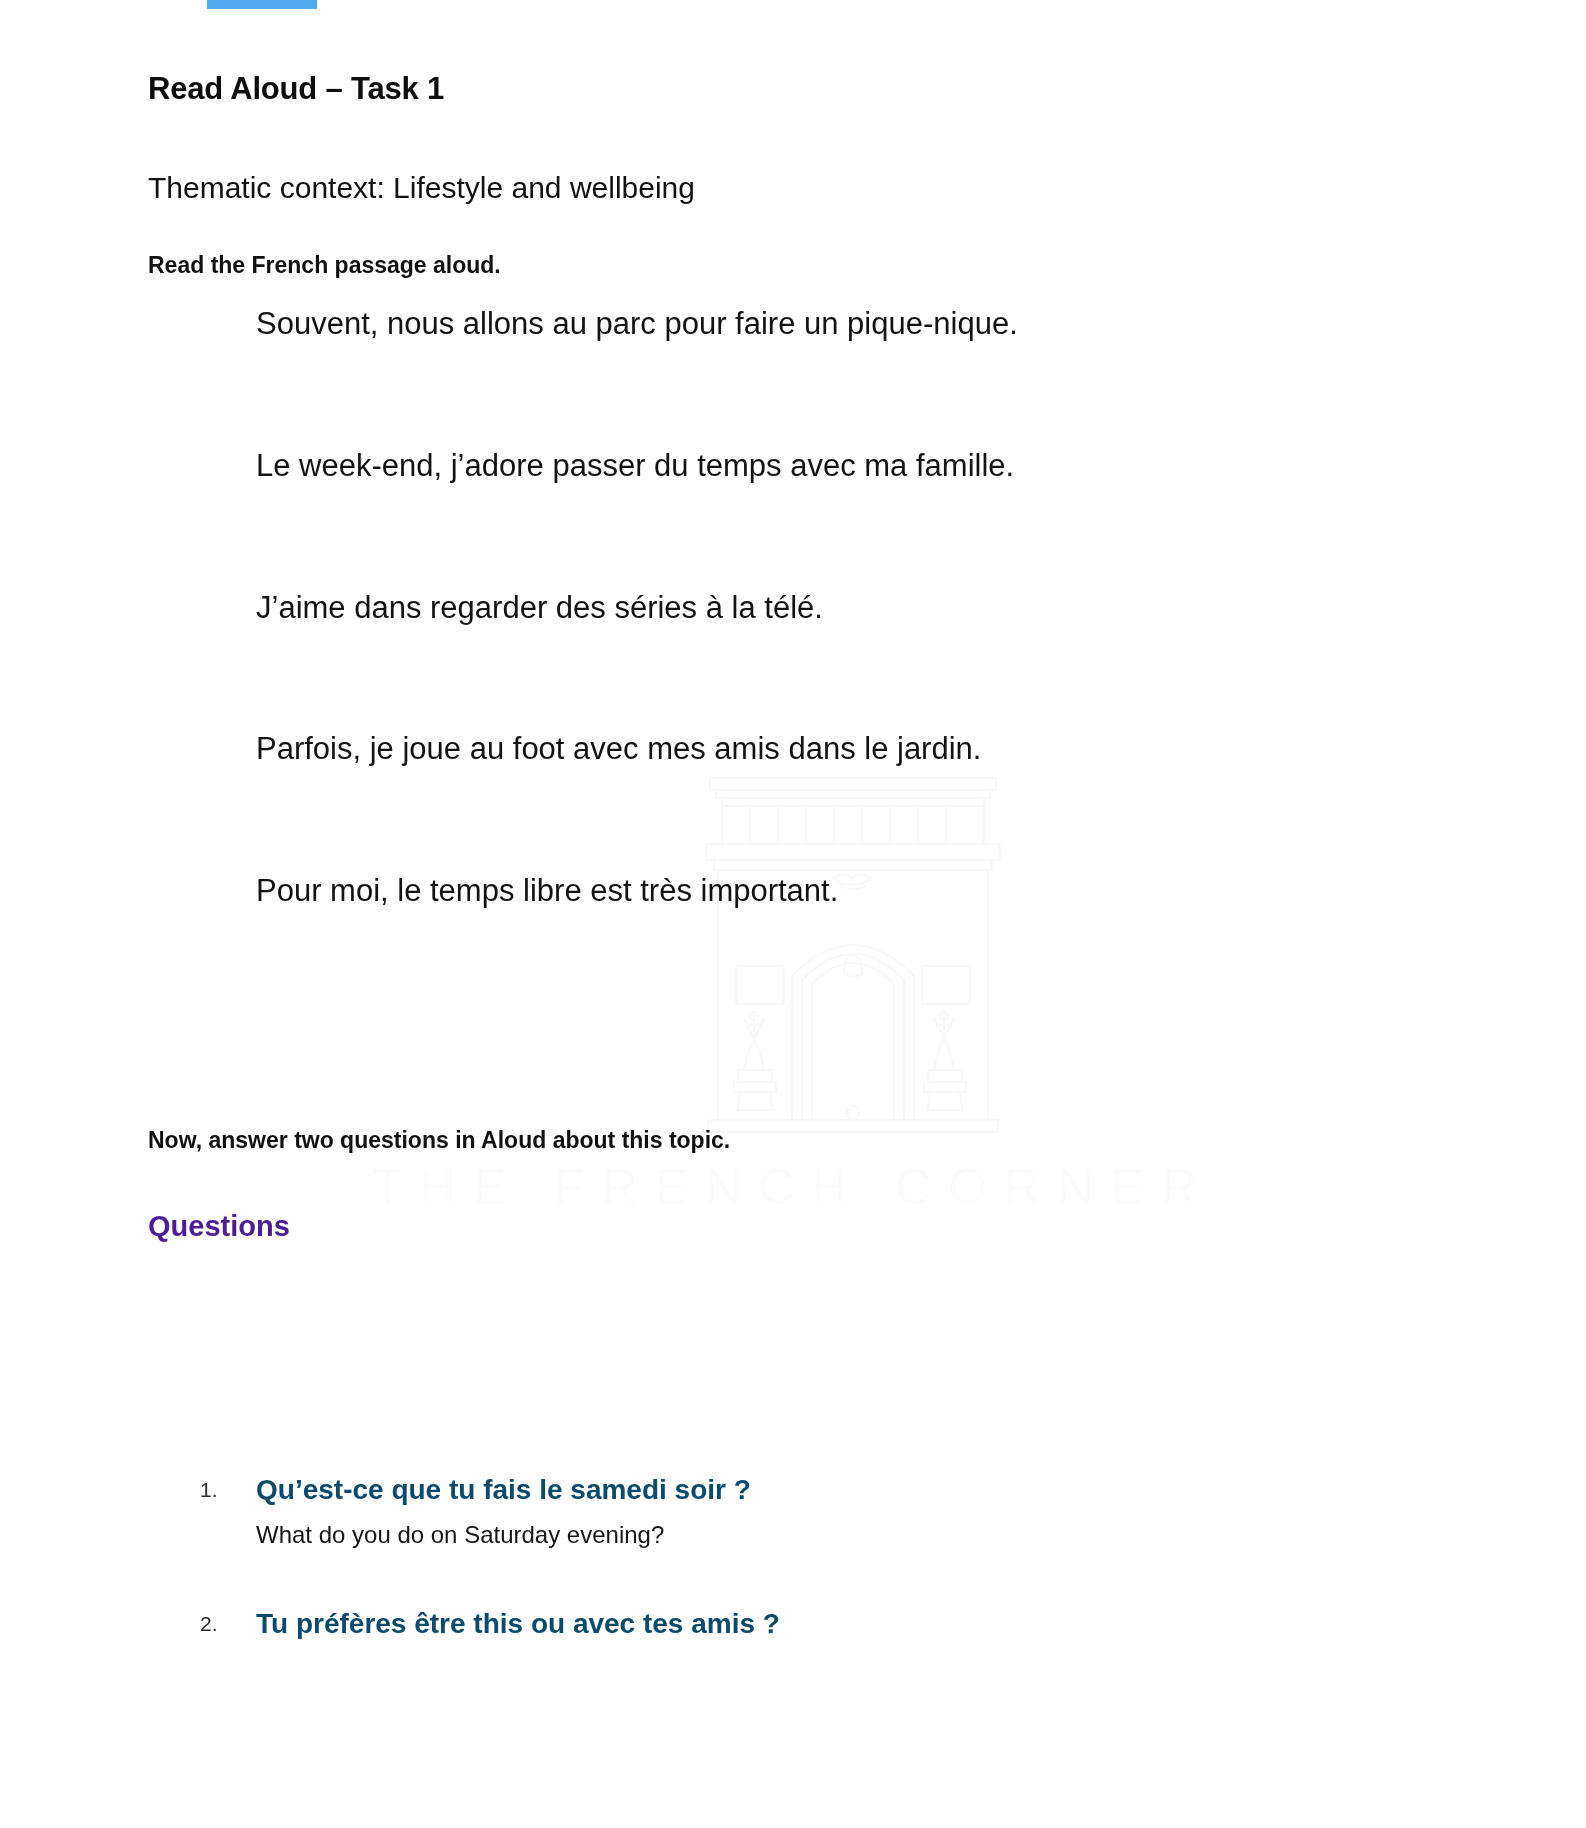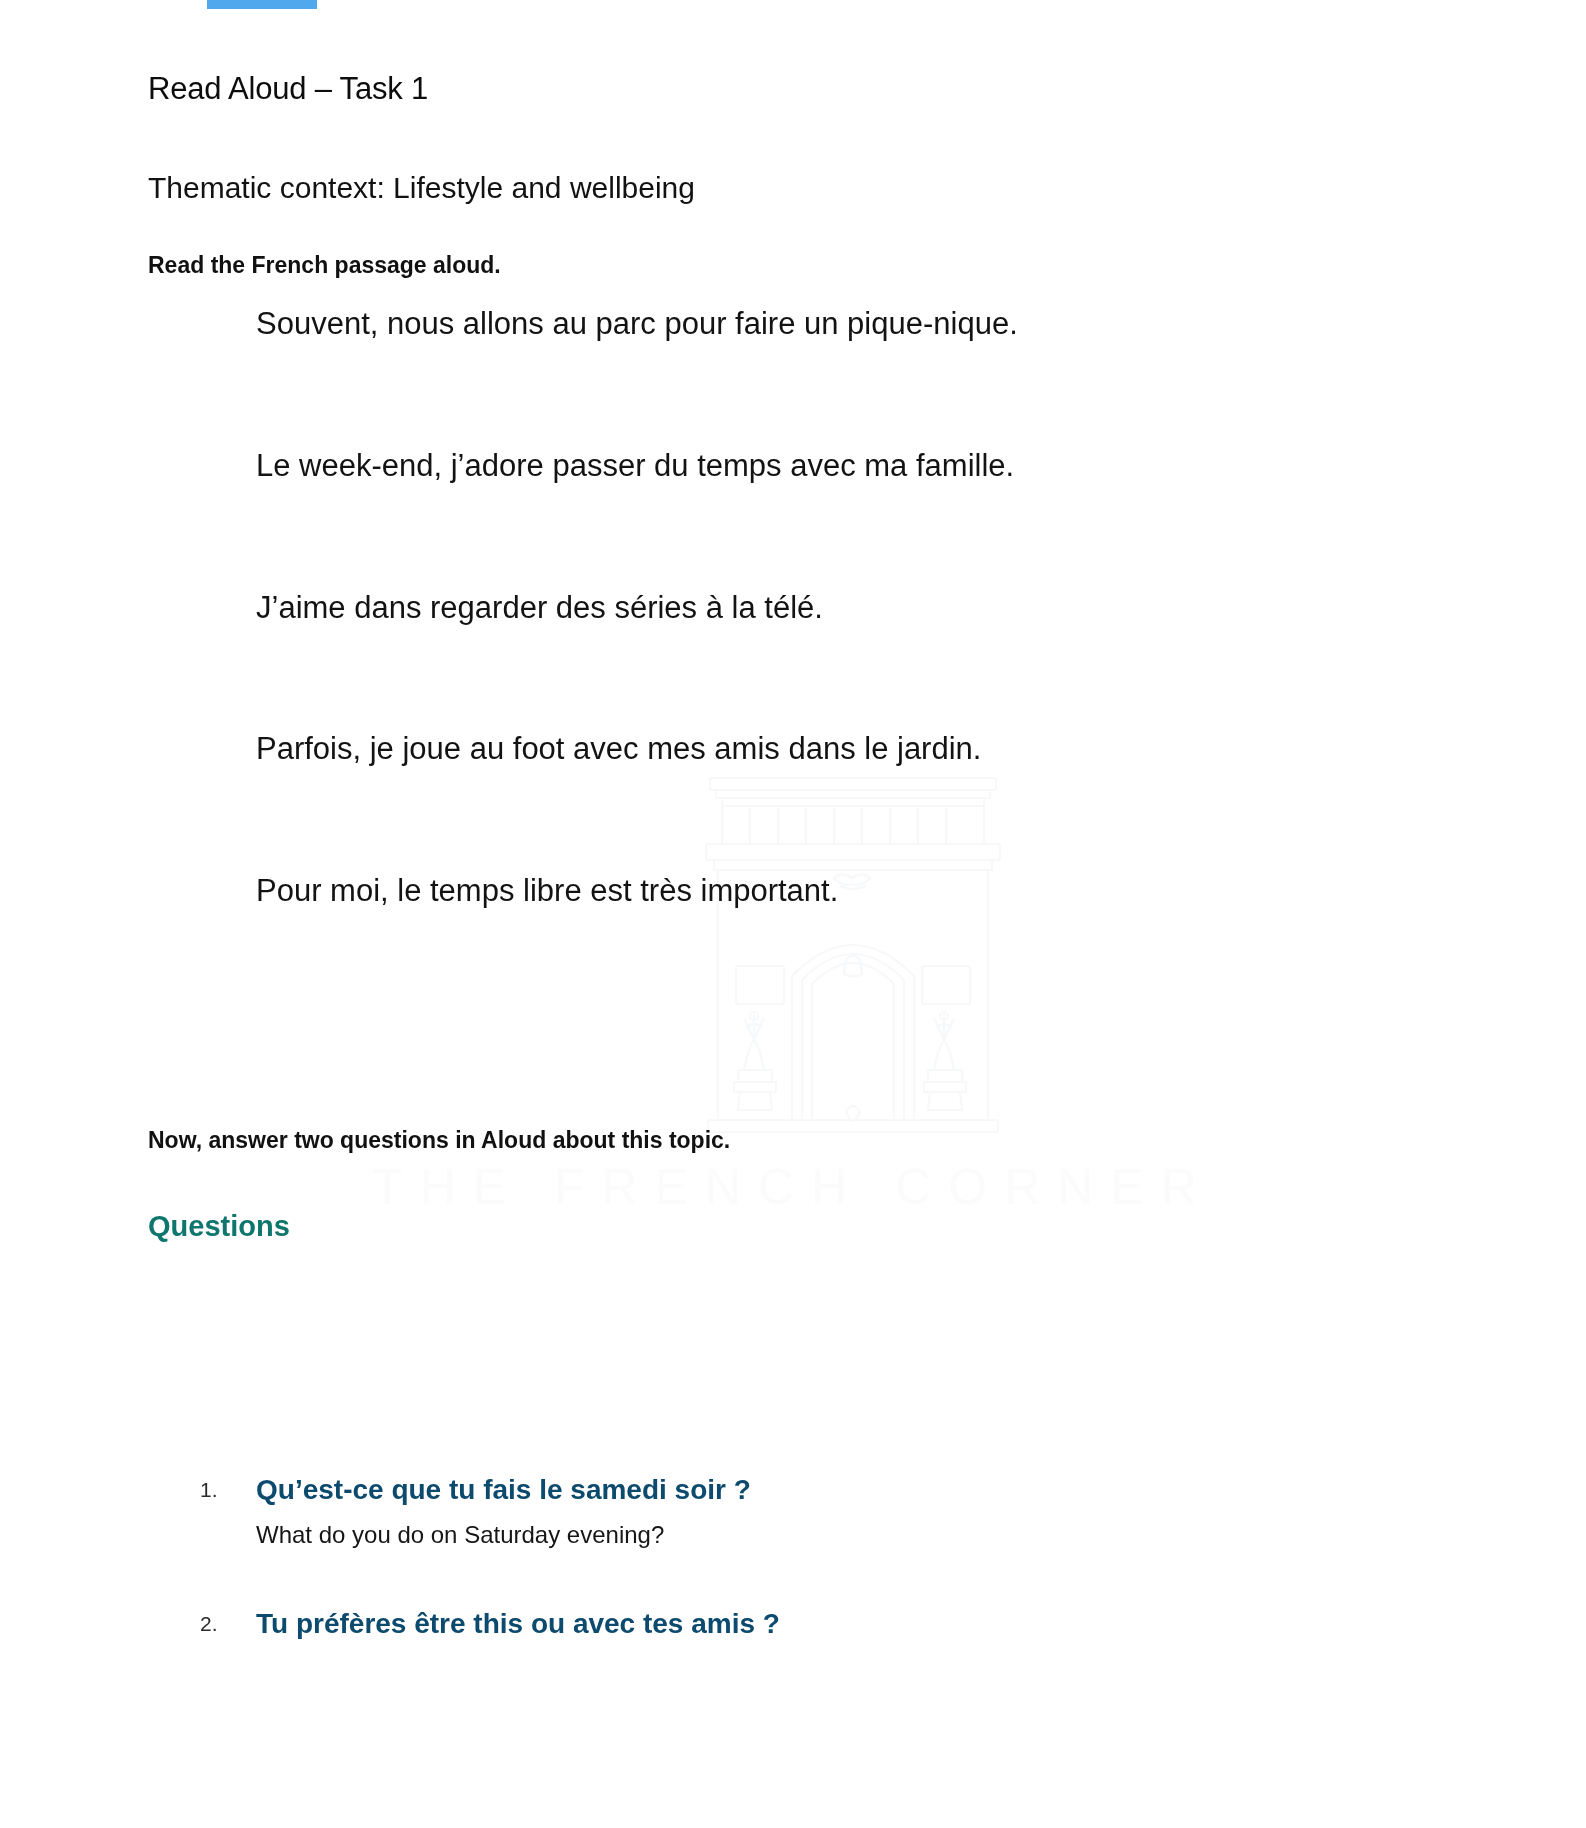--- a/index.html
+++ b/index.html
@@ -78,21 +78,21 @@
 
   .doc-block {
     position: absolute;
     left: 148px;
     width: 1300px;
   }
 
   #page-title {
     top: 50px;
     font-size: 31px;
-    font-weight: normal;
+    font-weight: bold;
     letter-spacing: -0.2px;
     color: #0d0d0d;
   }
 
   #thematic-context {
     top: 141px;
     font-size: 30px;
     font-weight: 400;
     color: #121212;
   }
@@ -124,21 +124,21 @@
     top: 1104px;
     font-size: 23px;
     font-weight: bold;
     color: #111111;
   }
 
   #questions-heading {
     top: 1186px;
     font-size: 29px;
     font-weight: bold;
-    color: #0f766e;
+    color: #4c1d95;
   }
 
   #questions-list {
     position: absolute;
     left: 196px;
     top: 1472px;
     width: 1200px;
     z-index: 2;
   }
   .q-item {

